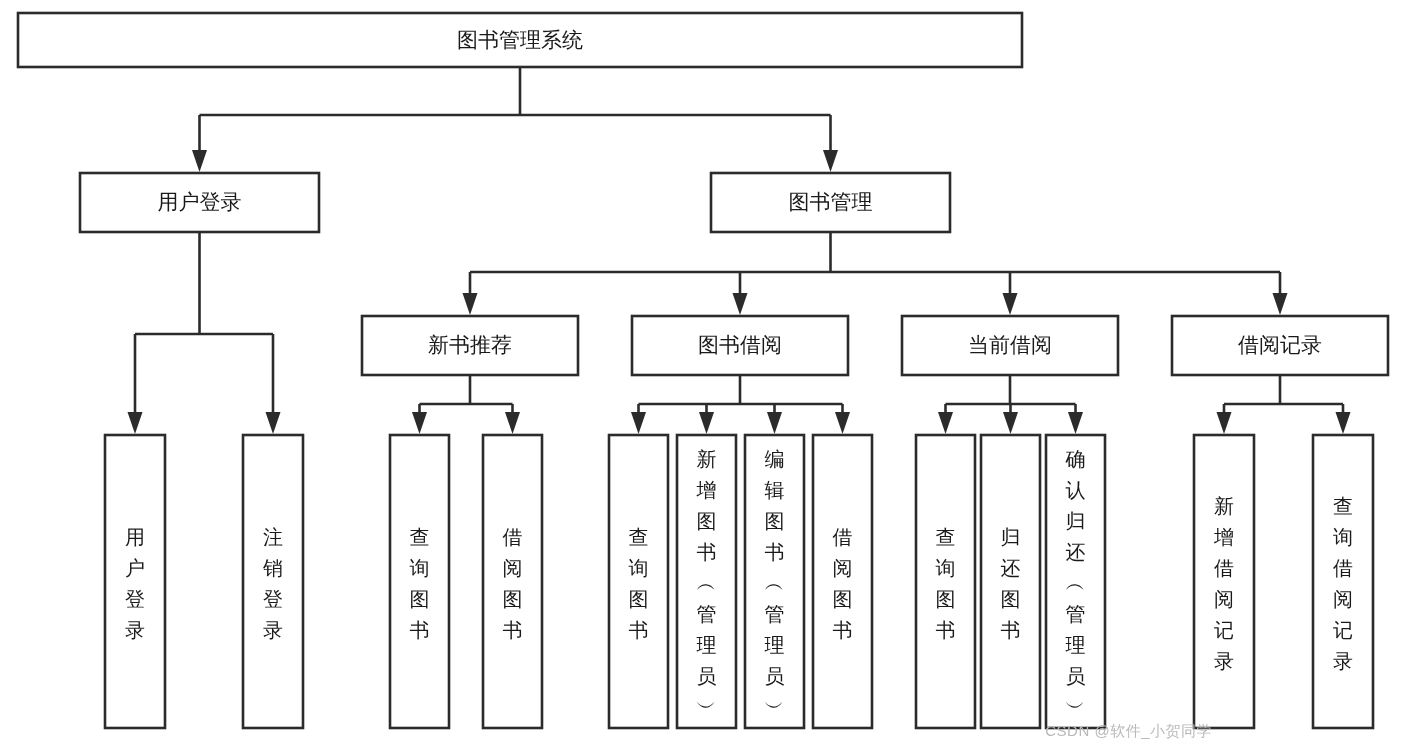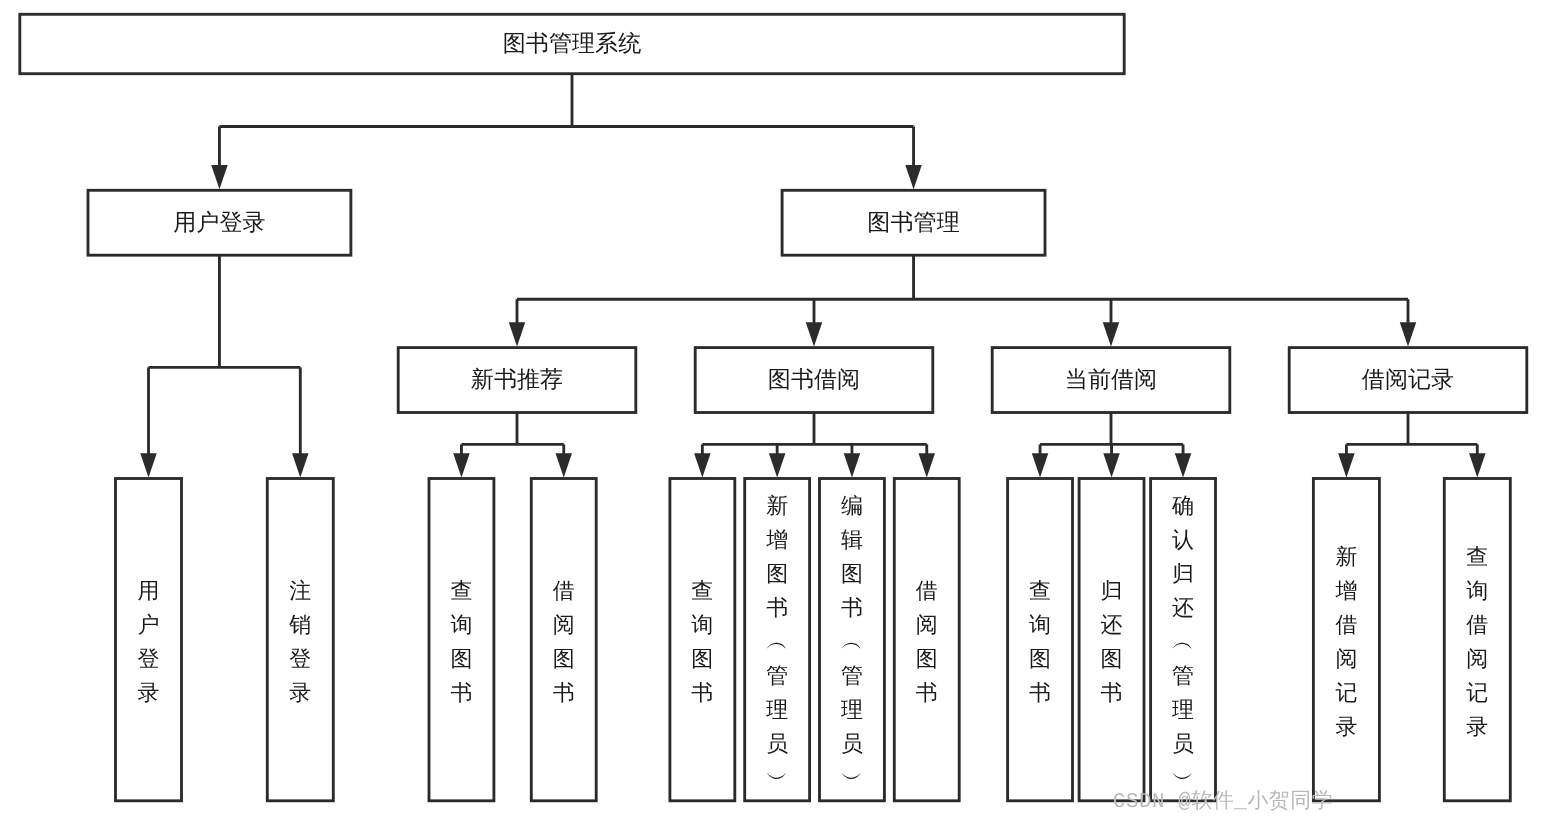--- a/index.html
+++ b/index.html
@@ -51,22 +51,22 @@
     stroke-linecap: butt;
   }
   .arrow-head {
     fill: #2b2b2b;
     stroke: none;
   }
   .watermark {
     position: absolute;
     right: 14px;
     bottom: 6px;
-    font-family: Liberation Mono, monospace;
-    font-size: 19px;
+    font-family: Liberation Sans, sans-serif;
+    font-size: 15px;
     color: #b9b9b9;
     letter-spacing: 0.5px;
     white-space: nowrap;
     pointer-events: none;
     user-select: none;
   }
 </style>
 </head>
 <body>
 

